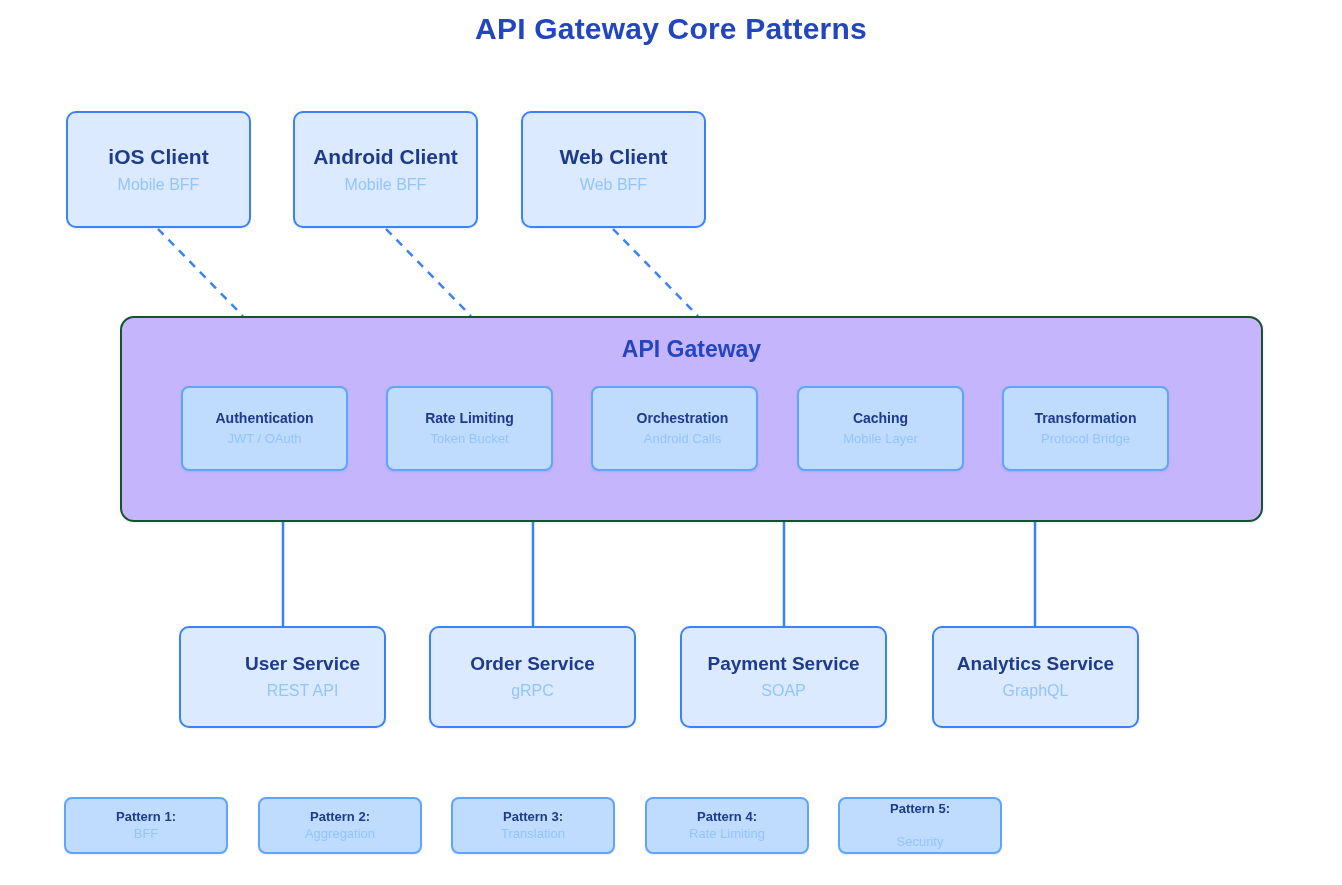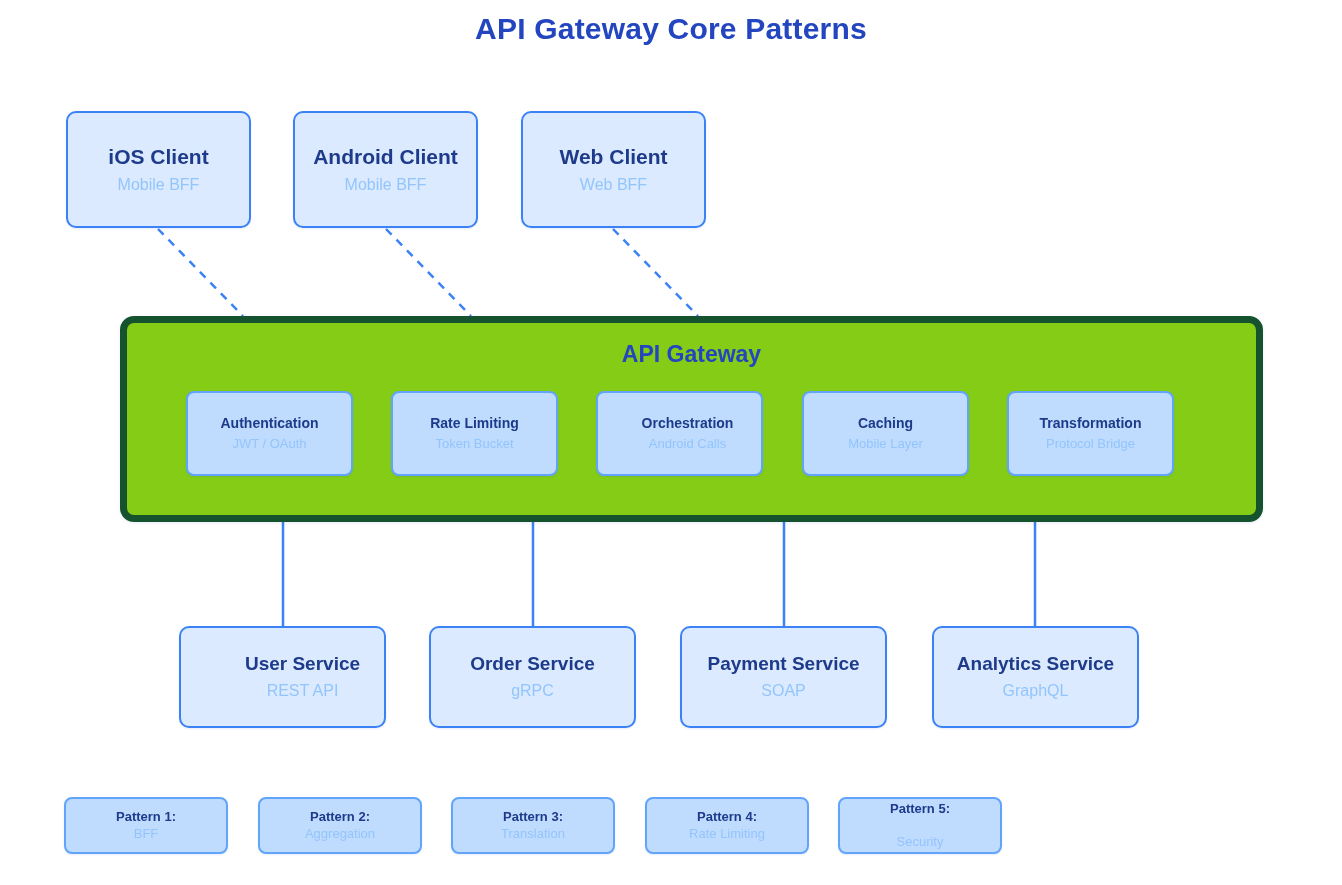--- a/index.html
+++ b/index.html
@@ -76,23 +76,23 @@
   #client-2 { left: 521px; }
 
   
   #gateway {
     position: absolute;
     left: 120px;
     top: 316px;
     width: 1143px;
     height: 206px;
     box-sizing: border-box;
-    border: 7px solid #14532d;
+    border: 2px solid #14532d;
     border-radius: 14px;
-    background: #84cc16;
+    background: #c4b5fd;
     box-shadow: 0 1px 3px rgba(30,64,175,0.10);
     z-index: 2;
   }
   #gateway-title {
     position: absolute;
     left: 0;
     top: 18px;
     width: 100%;
     text-align: center;
     font-size: 23px;

